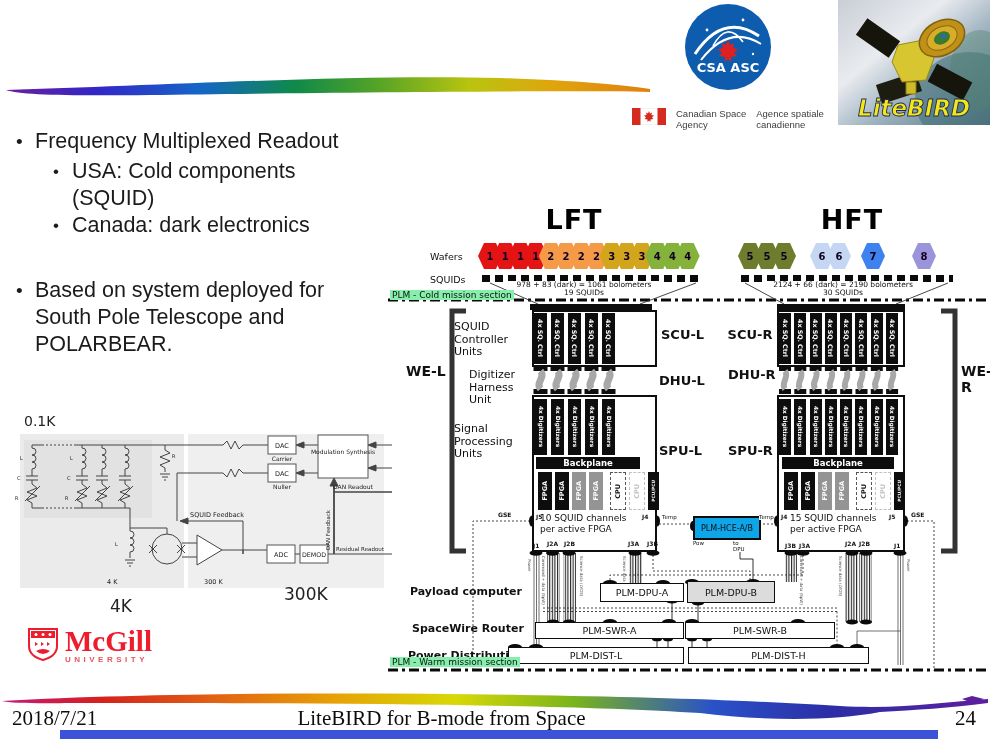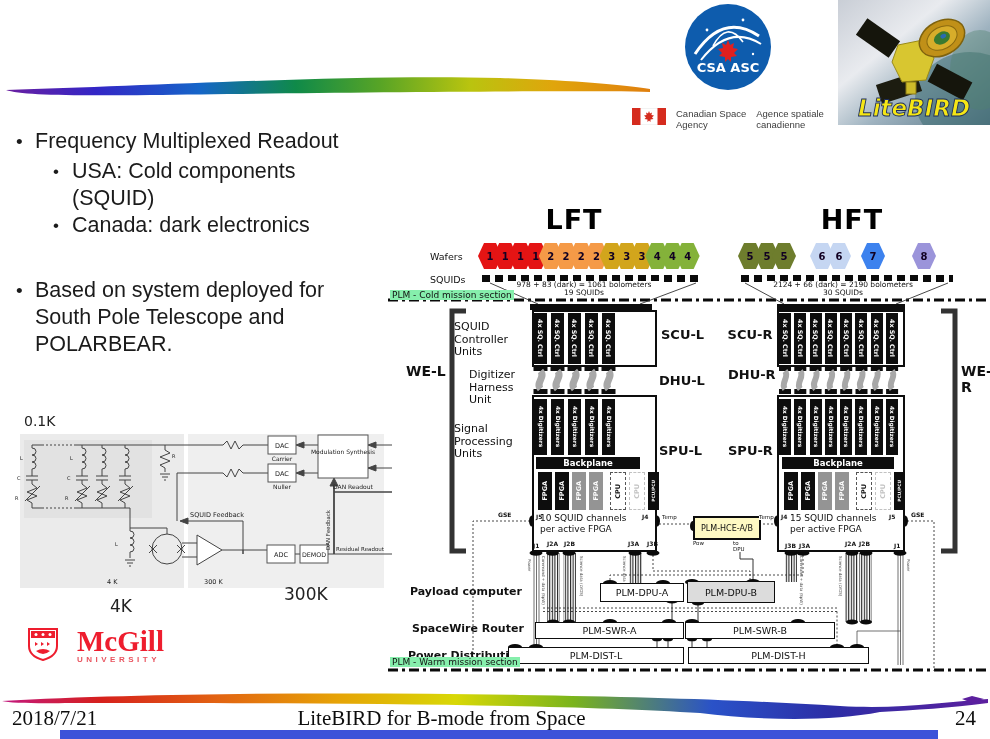--- a/index.html
+++ b/index.html
@@ -14,21 +14,21 @@
   .wordmark{position:absolute;left:632px;top:108px;display:flex;gap:10px;align-items:flex-start;}
   .wm-col{font-size:9.5px;color:#3c3c3c;line-height:11px;}
   
   .bullet{position:absolute;font-size:21.5px;line-height:27px;color:#1b1b1b;}
   .bullet.main::before{content:"•";position:absolute;left:-19px;font-size:19px;}
   .bullet.sub::before{content:"•";position:absolute;left:-19px;font-size:17px;}
   
   .circuit{position:absolute;left:12px;top:400px;}
   .circuit text{font-family:"DejaVu Sans",sans-serif;fill:#222;}
   
-  .mcgill{position:absolute;left:28px;top:628px;display:flex;gap:19px;align-items:flex-start;}
+  .mcgill{position:absolute;left:28px;top:628px;display:flex;gap:7px;align-items:flex-start;}
   .mcgill-name{font-family:"Liberation Serif",serif;font-weight:bold;font-size:29px;color:#ee1d2e;line-height:26px;}
   .mcgill-sub{font-size:8px;letter-spacing:3.5px;color:#e9545f;font-weight:bold;margin-top:1px;}
   
   .bd{position:absolute;left:388px;top:203px;width:602px;height:487px;overflow:hidden;
       font-family:"DejaVu Sans",sans-serif;}
   .bighdr{position:absolute;font-size:27px;font-weight:800;letter-spacing:1px;color:#000;}
   .smlbl{position:absolute;font-size:9.5px;color:#111;}
   .seclbl{position:absolute;font-size:9px;background:#86efac;padding:0 2px;}
   .grplbl{position:absolute;font-weight:400;font-size:11px;line-height:12.5px;white-space:pre-line;}
   .sidelbl{position:absolute;font-weight:800;font-size:13px;}
@@ -56,21 +56,21 @@
   .card-cpu{background:#fff;color:#111;border:1px dashed #555;margin-left:4px;}
   .card-ghost{background:#fff;color:#c2c2c2;border:1px dashed #c2c2c2;}
   .card-pcu{background:#0d0d0d;color:#fff;width:11px;}
   .card-pcu .vtext-up{font-size:4.4px;}
   .chan{position:absolute;font-size:9px;line-height:10.5px;white-space:pre-line;}
   .jlabel{position:absolute;font-size:6px;font-weight:bold;}
   .tinylbl{position:absolute;font-size:5.5px;background:#fff;line-height:6px;white-space:pre-line;}
   .wlabel{position:absolute;font-size:4px;color:#444;writing-mode:vertical-rl;line-height:4.5px;}
   .pbox{position:absolute;border:1.8px solid #0d0d0d;background:#fff;display:flex;align-items:center;
         justify-content:center;font-size:9.5px;}
-  .hce{position:absolute;border:2.5px solid #0d0d0d;background:#fef9c3;display:flex;align-items:center;
+  .hce{position:absolute;border:2.5px solid #0d0d0d;background:#0ea5e9;display:flex;align-items:center;
        justify-content:center;font-size:8px;}
   
   .ft{position:absolute;font-family:"Liberation Serif",serif;font-size:21px;color:#0d0d0d;}
   .bluebar{position:absolute;left:60px;top:730px;width:878px;height:9px;background:#3b52d9;}
 </style>
 </head>
 <body>
 
 <div class="slide">
 

